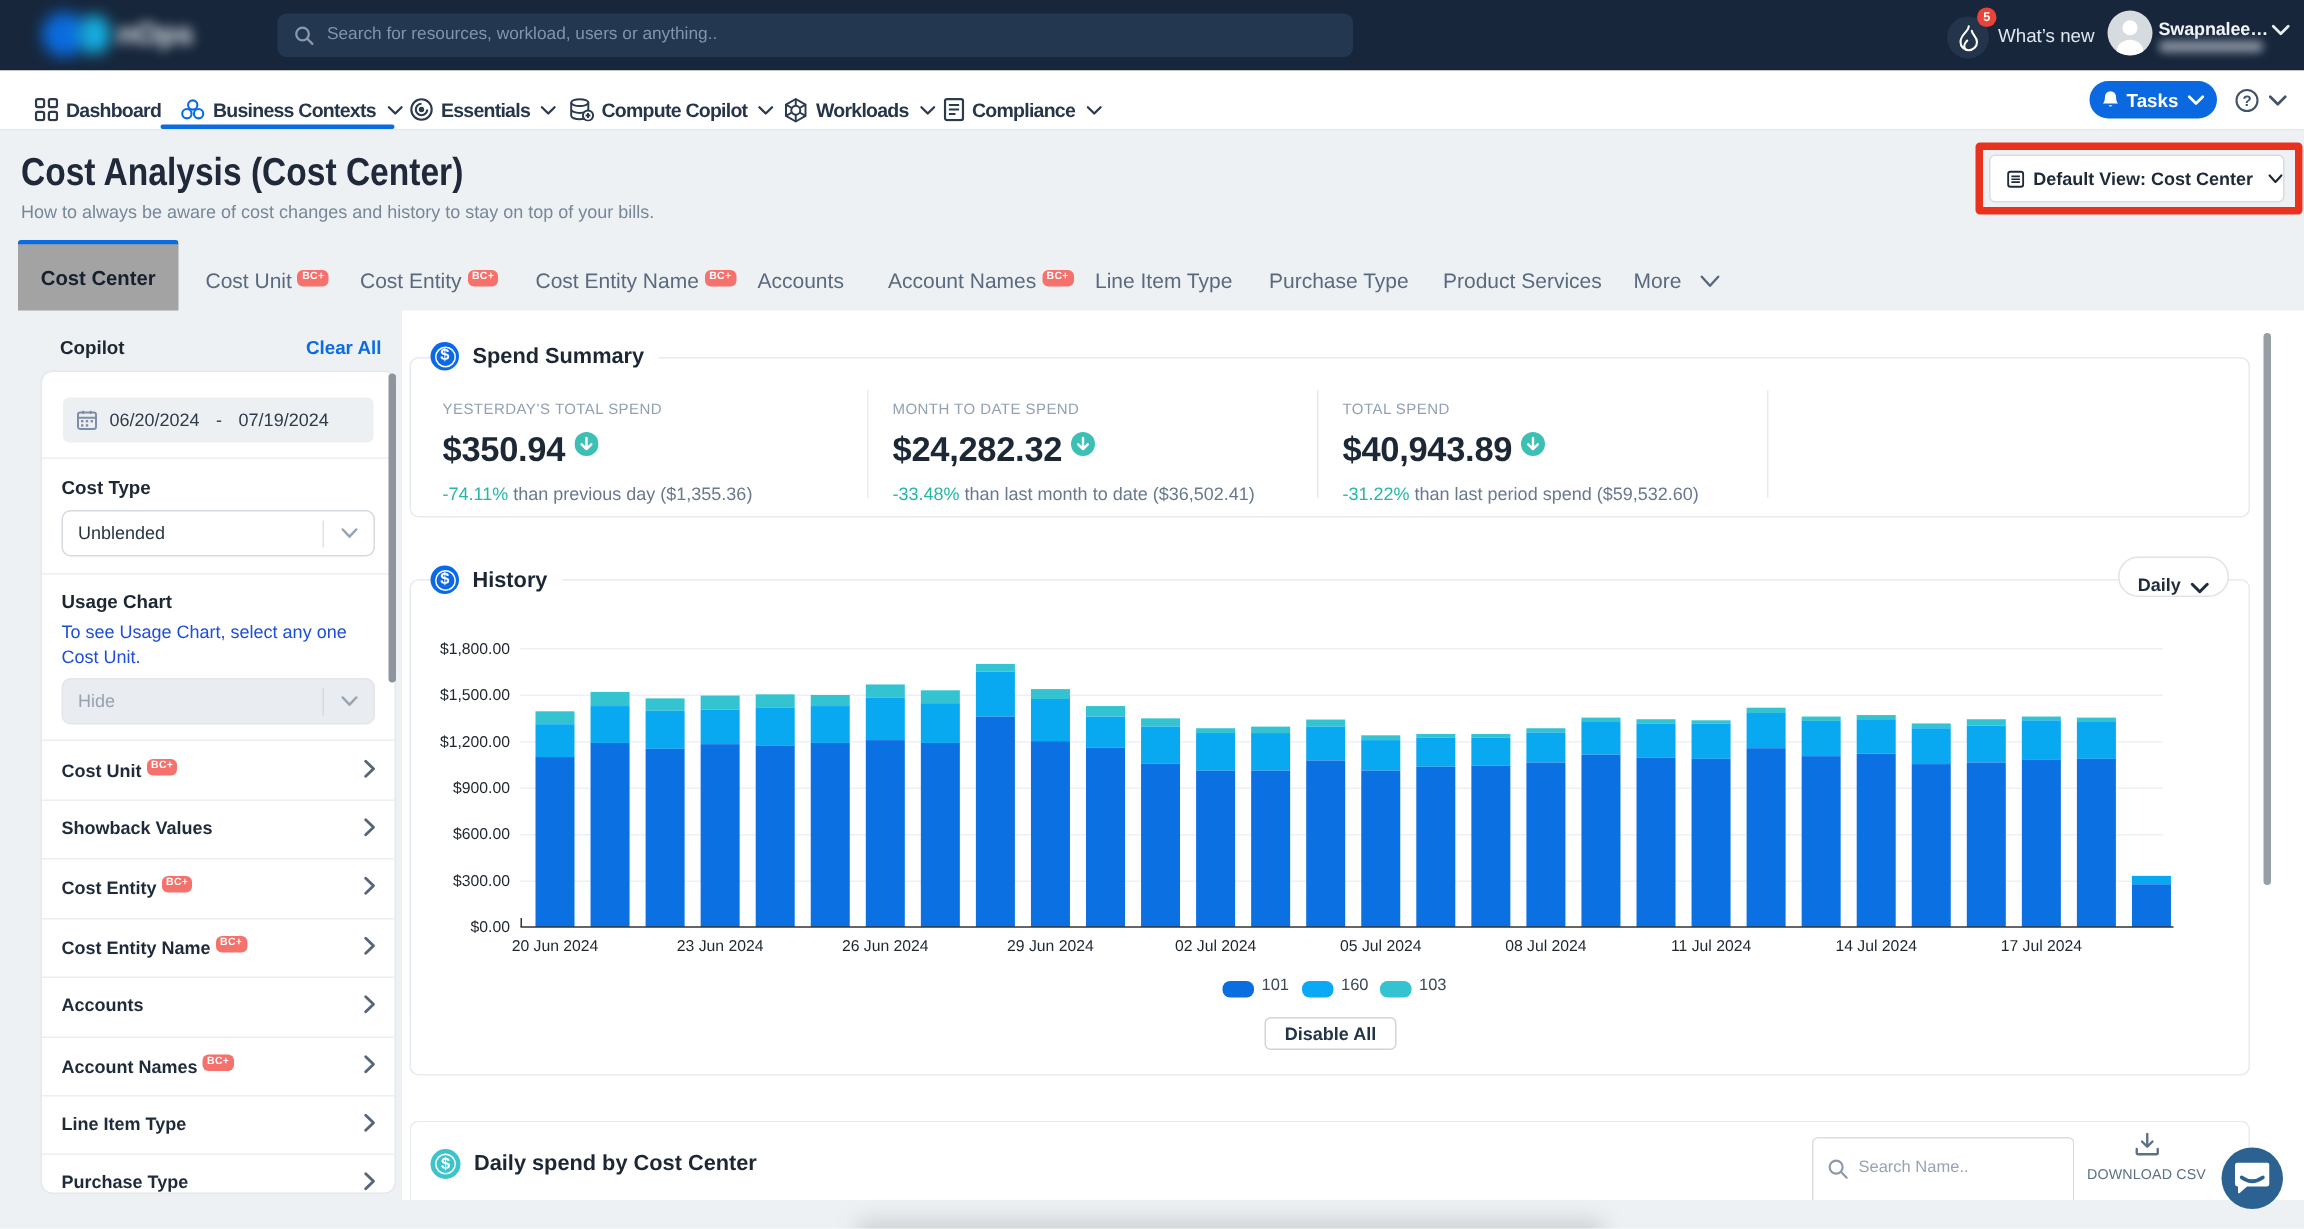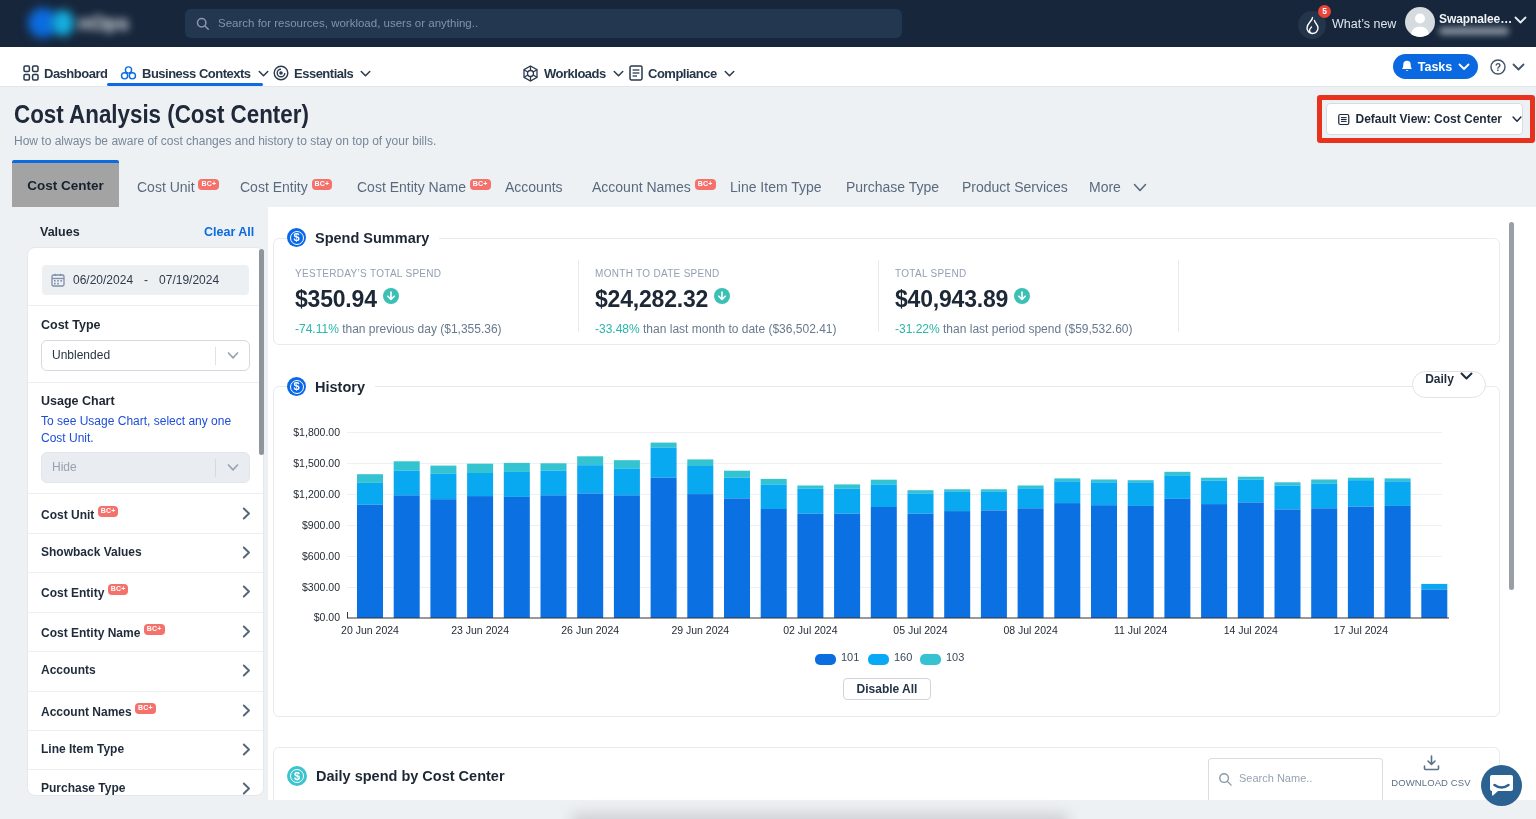--- a/index.html
+++ b/index.html
@@ -65,21 +65,21 @@
 
 
 .sumlab { position:absolute; top:268px; font-size:10px; color:#93a0b2; letter-spacing:0.3px; }
 .sumval { position:absolute; top:286px; font-size:23px; font-weight:800; color:#1d2836; letter-spacing:-0.2px; }
 .sumsub { position:absolute; top:322px; font-size:12px; color:#68798e; }
 .sumsub .pct { color:#28b6a8; }
 .sumdiv { position:absolute; top:260px; width:1px; height:72px; background:#e7eaee; }
 .tdown { display:inline-block; width:16px; height:16px; vertical-align:3px; margin-left:6px; line-height:0; }
 
 
-#dailypill { position:absolute; left:1412px; top:371px; width:74px; height:27px; background:#fff; border:1px solid #dfe3e8; border-radius:14px; font-size:12px; font-weight:bold; color:#1e2c3c; display:flex; align-items:flex-start; justify-content:center; gap:6px; }
+#dailypill { position:absolute; left:1412px; top:371px; width:74px; height:27px; background:#fff; border:1px solid #dfe3e8; border-radius:14px; font-size:12px; font-weight:bold; color:#1e2c3c; display:flex; align-items:flex-end; justify-content:center; gap:6px; }
 #disableall { position:absolute; left:843px; top:678px; width:88px; height:22px; background:#fff; border:1px solid #d0d5db; border-radius:4px; font-size:12px; font-weight:bold; color:#243447; text-align:center; line-height:20px; }
 
 
 #searchname { position:absolute; left:1208px; top:758px; width:175px; height:42px; border:1px solid #d9dde3; border-radius:4px 4px 0 0; border-bottom:none; background:#fff; font-size:11px; color:#97a3b2; }
 #dlcsv { position:absolute; left:1376px; top:755px; width:110px; text-align:center; color:#5d7186; white-space:nowrap; }
 #chatbtn { position:absolute; left:1481px; top:765px; width:41px; height:41px; border-radius:50%; background:#2c6292; }
 #botband { position:absolute; left:0; top:800px; width:1536px; height:19px; background:#eef1f4; }
 #smudge { position:absolute; left:570px; top:813px; width:500px; height:18px; border-radius:9px; background:rgba(90,90,100,0.22); filter:blur(7px); }
 #mainscroll { position:absolute; left:1509px; top:222px; width:5px; height:368px; background:#999fa6; border-radius:3px; }
 </style>
@@ -137,20 +137,31 @@
         </svg></span></div>
   <div class="nitem" style="left:273px"><svg width="16" height="16" viewBox="0 0 16 16">
         <g fill="none" stroke="#2b3a4e" stroke-width="1.4">
           <circle cx="8" cy="8" r="6.8"></circle>
           <path d="M8 4.2 a3.8 3.8 0 1 0 3.8 3.8"></path>
           <circle cx="8" cy="8" r="1.1" fill="#2b3a4e"></circle>
         </g>
       </svg>Essentials<span class="chev"><svg width="11" height="8" viewBox="0 0 13 9">
           <path d="M1.5 1.5 L6.5 6.5 L11.5 1.5" fill="none" stroke="#2b3a4e" stroke-width="1.8" stroke-linecap="round" stroke-linejoin="round"></path>
         </svg></span></div>
+  <div class="nitem" style="left:379px"><svg width="17" height="16" viewBox="0 0 17 16">
+        <g fill="none" stroke="#2b3a4e" stroke-width="1.3">
+          <ellipse cx="7.5" cy="3.4" rx="5.7" ry="2.3"></ellipse>
+          <path d="M1.8 3.4 V8 c0 1.3 2.6 2.3 5.7 2.3 S13.2 9.3 13.2 8 V3.4"></path>
+          <path d="M1.8 8 v4.2 c0 1.3 2.6 2.3 5.7 2.3 1 0 2-.1 2.8-.3"></path>
+          <circle cx="13" cy="12" r="3.4" fill="#fff"></circle>
+          <path d="M13 10.4 v3.2 M11.4 12 h3.2"></path>
+        </g>
+      </svg>Compute Copilot<span class="chev"><svg width="11" height="8" viewBox="0 0 13 9">
+          <path d="M1.5 1.5 L6.5 6.5 L11.5 1.5" fill="none" stroke="#2b3a4e" stroke-width="1.8" stroke-linecap="round" stroke-linejoin="round"></path>
+        </svg></span></div>
   <div class="nitem" style="left:522px"><svg width="17" height="17" viewBox="0 0 17 17">
         <g fill="none" stroke="#2b3a4e" stroke-width="1.3">
           <path d="M8.5 1 L15 4.7 V12.3 L8.5 16 L2 12.3 V4.7 Z"></path>
           <circle cx="8.5" cy="8.5" r="3"></circle>
           <path d="M8.5 1 V5.5 M15 4.7 L11.1 7 M15 12.3 L11.1 10 M8.5 16 V11.5 M2 12.3 L5.9 10 M2 4.7 L5.9 7"></path>
         </g>
       </svg>Workloads<span class="chev"><svg width="11" height="8" viewBox="0 0 13 9">
           <path d="M1.5 1.5 L6.5 6.5 L11.5 1.5" fill="none" stroke="#2b3a4e" stroke-width="1.8" stroke-linecap="round" stroke-linejoin="round"></path>
         </svg></span></div>
   <div class="nitem" style="left:629px"><svg width="14" height="16" viewBox="0 0 14 16">
@@ -207,21 +218,21 @@
   <div class="tab" style="left:962px">Product Services</div>
   <div class="tab" style="left:1089px">More
     <svg style="margin-left:8px;vertical-align:-1px" width="14" height="10" viewBox="0 0 14 10">
         <path d="M1.5 1.5 L7 7.5 L12.5 1.5" fill="none" stroke="#5a6a7e" stroke-width="1.6" stroke-linecap="round" stroke-linejoin="round"></path>
       </svg>
   </div>
 </div>
 
 <div id="mainpane"></div>
 
-<div id="filters-lbl">Values</div>
+<div id="filters-lbl">Copilot</div>
 <div id="clearall">Clear All</div>
 <div id="sidecard">
   <div id="datebox">
     <svg style="margin:0 8px 0 9px" width="14" height="14" viewBox="0 0 14 14">
         <rect x="1" y="2" width="12" height="11" rx="1.5" fill="none" stroke="#7d8fa8" stroke-width="1.3"></rect>
         <line x1="1" y1="5.5" x2="13" y2="5.5" stroke="#7d8fa8" stroke-width="1.3"></line>
         <line x1="4.5" y1="0.8" x2="4.5" y2="3" stroke="#7d8fa8" stroke-width="1.3"></line>
         <line x1="9.5" y1="0.8" x2="9.5" y2="3" stroke="#7d8fa8" stroke-width="1.3"></line>
         <g fill="#7d8fa8">
           <rect x="3" y="7" width="1.6" height="1.6"></rect>

